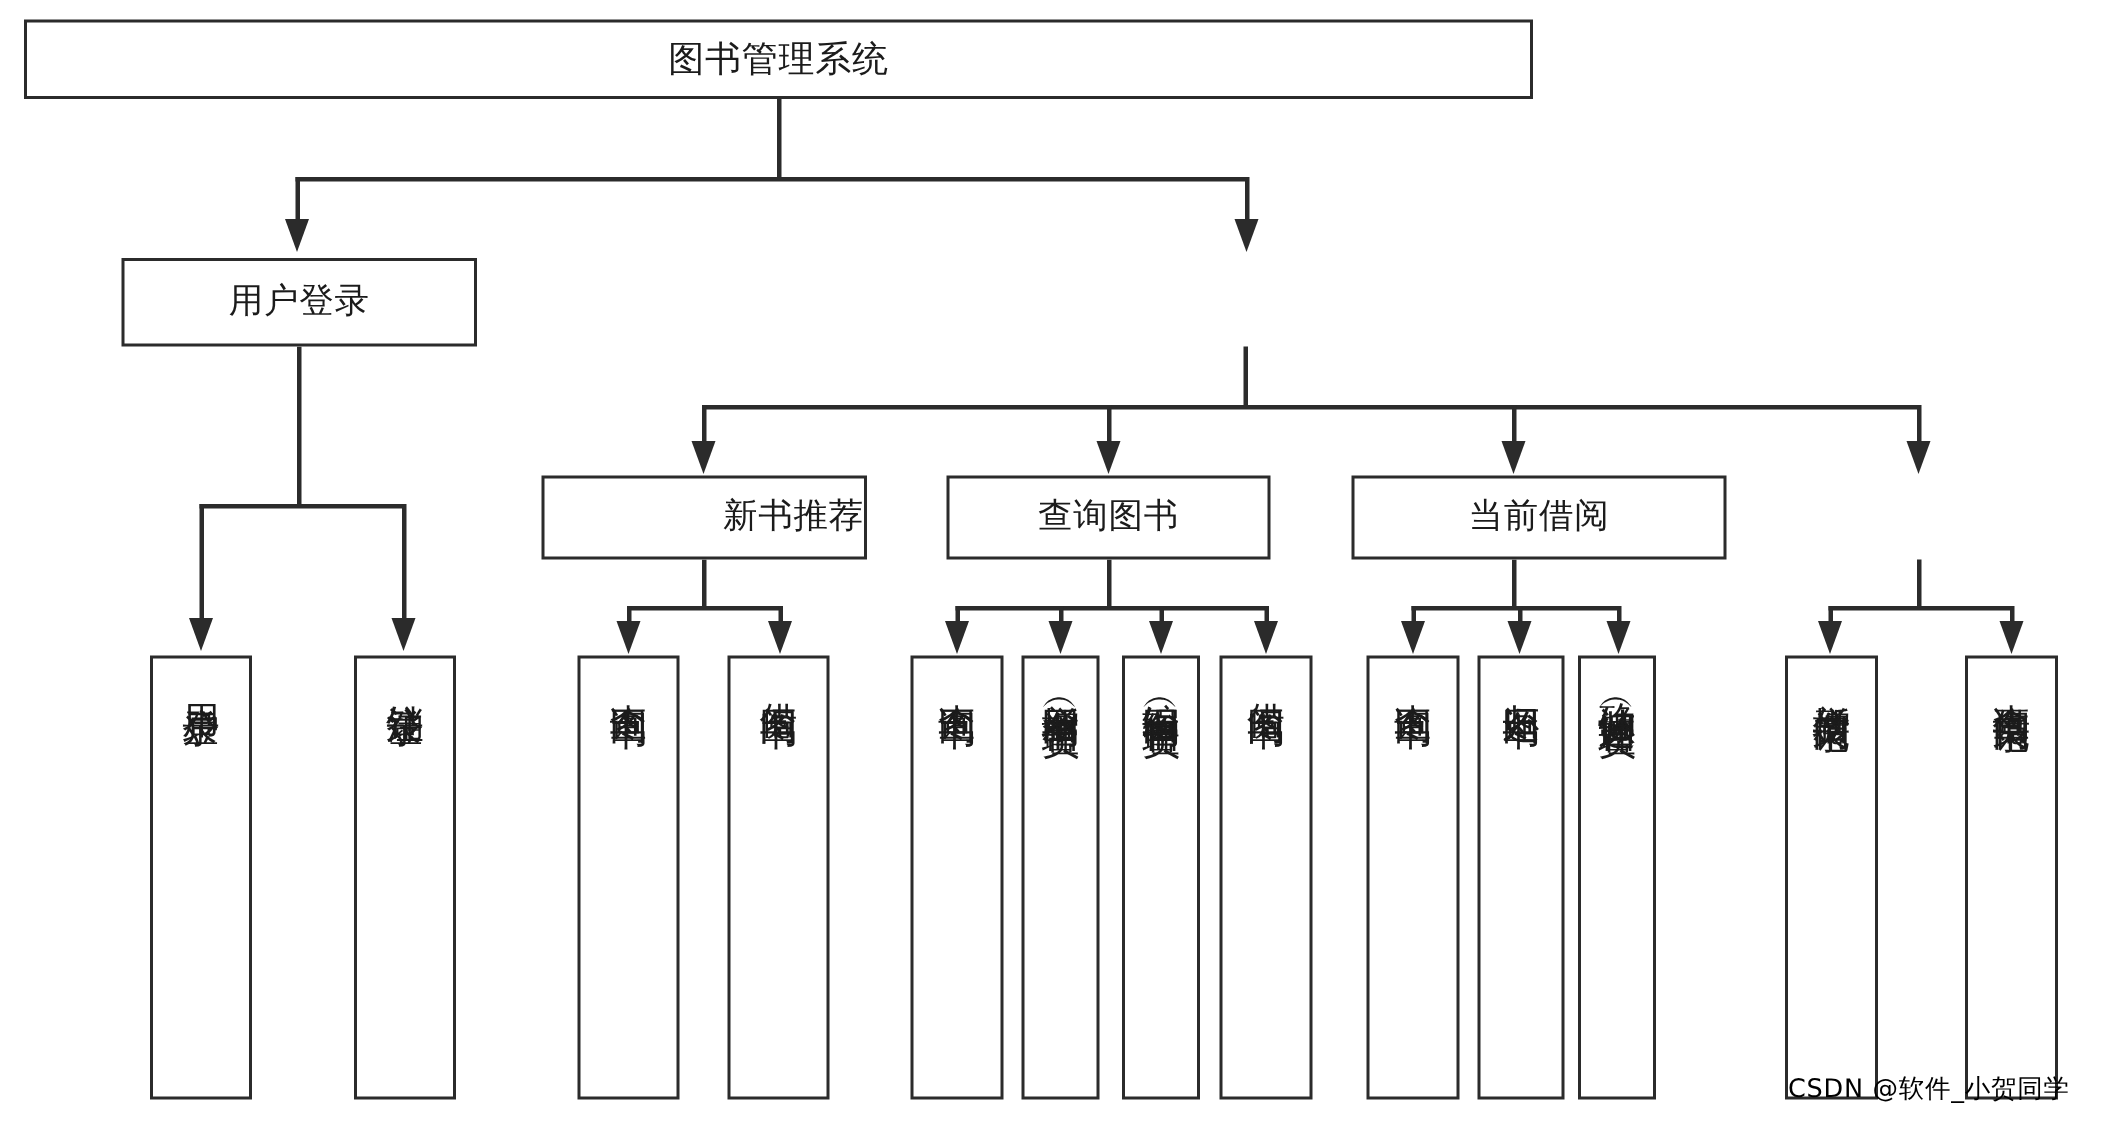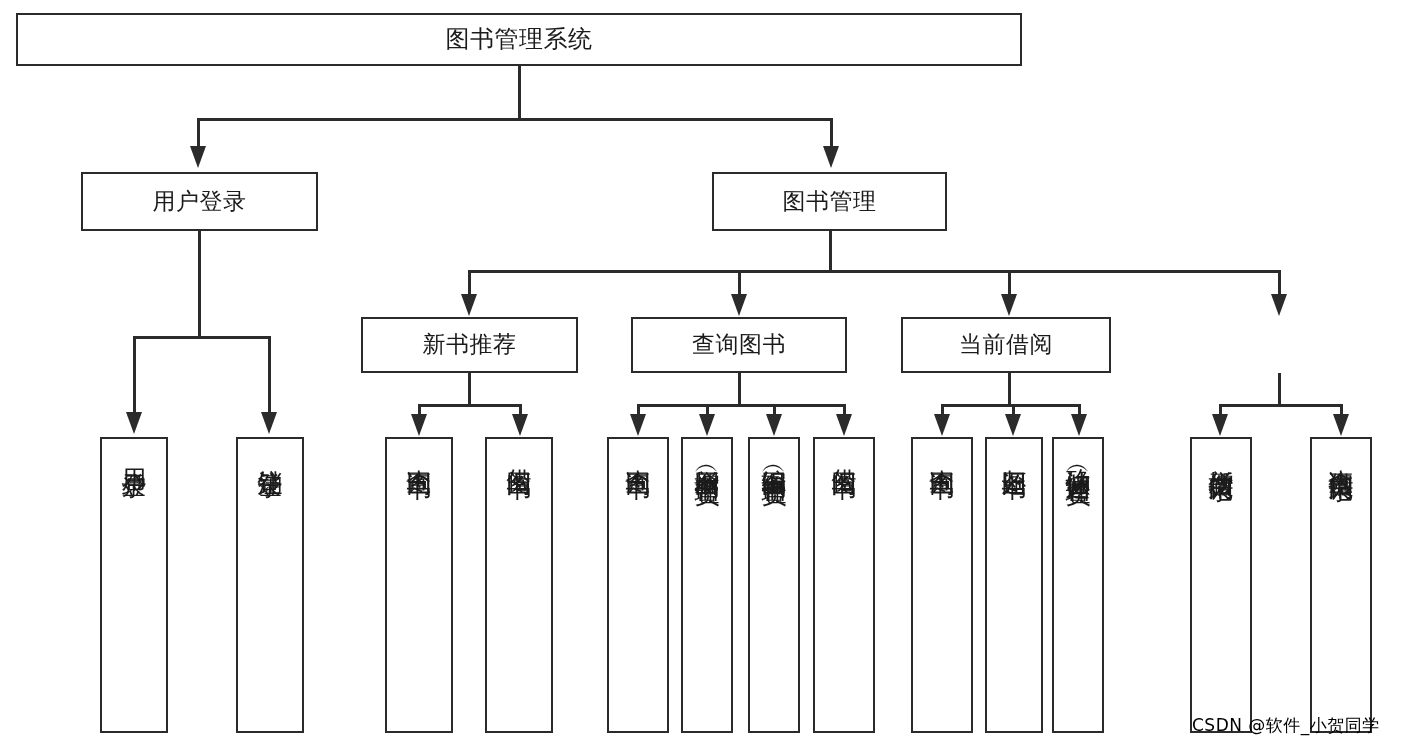--- a/index.html
+++ b/index.html
@@ -148,33 +148,30 @@
   <div class="arrow" style="left:1333px; top:414px;"></div>
 
   <div class="node h root" style="left:16px; top:13px; width:1006px; height:53px;">
     <span class="label">图书管理系统</span>
   </div>
 
   <div class="node h" style="left:81px; top:172px; width:237px; height:59px;">
     <span class="label">用户登录</span>
   </div>
 
-  <div class="node h" style="left:712px; top:172px; width:235px; height:59px;">
-    <span class="label">图书管理</span>
-  </div>
-
-  <div class="node h" style="left:361px; top:317px; width:217px; height:56px;">
+
+  <div class="node h" style="left:361px; top:317px; width:217px; height:56px;justify-content:flex-end;">
     <span class="label">新书推荐</span>
   </div>
 
   <div class="node h" style="left:631px; top:317px; width:216px; height:56px;">
     <span class="label">查询图书</span>
   </div>
 
-  <div class="node h" style="left:901px; top:317px; width:210px; height:56px;">
+  <div class="node h" style="left:901px; top:317px; width:250px; height:56px;">
     <span class="label">当前借阅</span>
   </div>
 
 
   <div class="node v" style="left:100px; top:437px; width:68px; height:296px;">
     <span class="label">用户登录</span>
   </div>
 
   <div class="node v" style="left:236px; top:437px; width:68px; height:296px;">
     <span class="label">注销登录</span>

